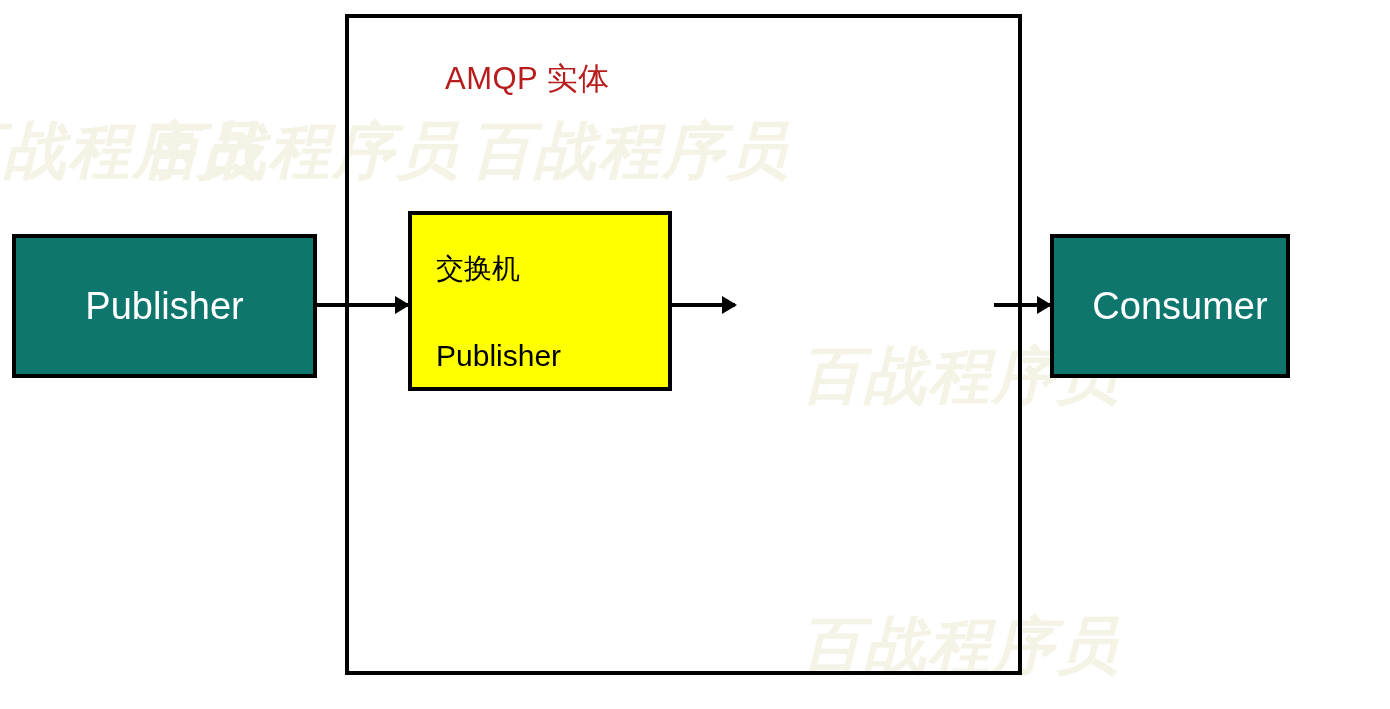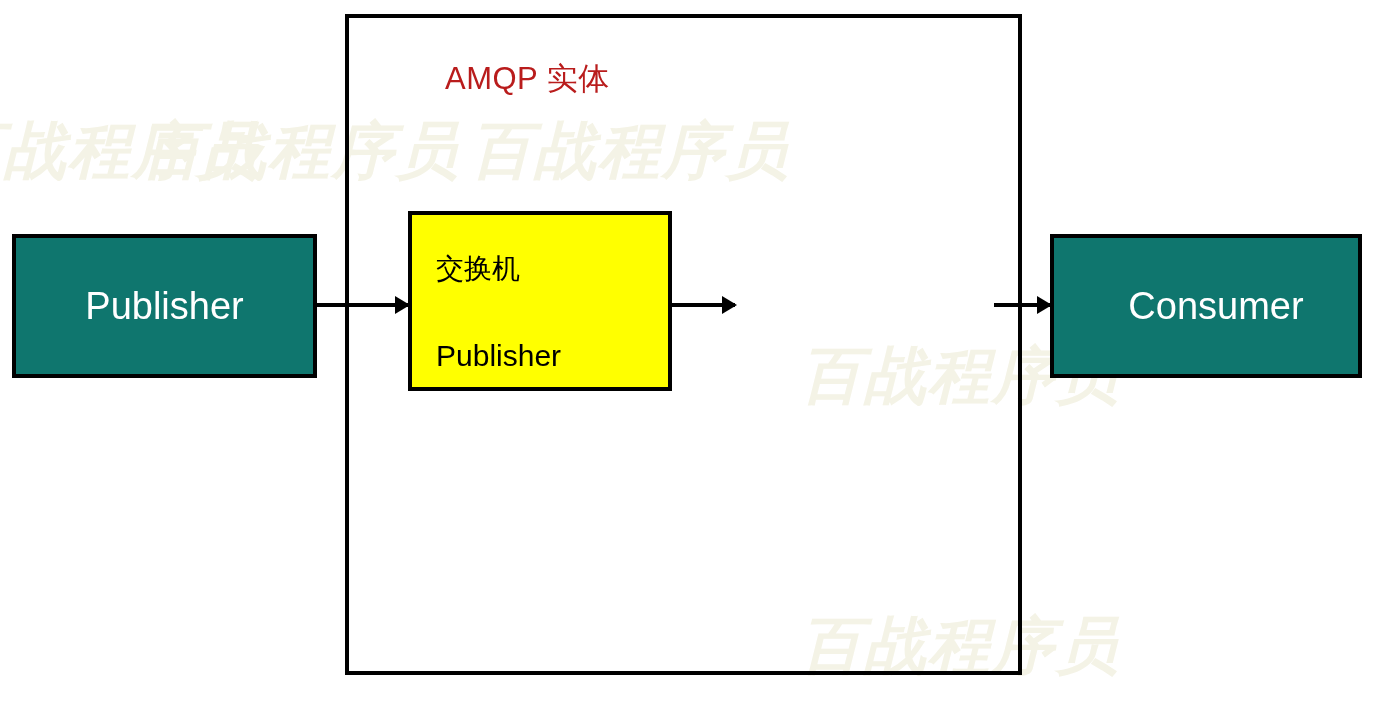--- a/index.html
+++ b/index.html
@@ -78,21 +78,21 @@
     justify-content: center;
   }
   .node-publisher .node-label,
   .node-consumer .node-label {
     color: #ffffff;
     font-size: 38px;
     line-height: 1;
     white-space: nowrap;
   }
   .node-publisher { left: 12px;  top: 234px; width: 305px; height: 144px; }
-  .node-consumer  { left: 1050px; top: 234px; width: 312px; height: 144px; padding-left: 20px; }
+  .node-consumer  { left: 1050px; top: 234px; width: 240px; height: 144px; padding-left: 20px; }
 
   .node-exchange {
     left: 408px; top: 189px; width: 264px; height: 180px;
     background: #ffff00;
     margin-top: 22px;
   }
   .node-queue {
     left: 735px; top: 175px; width: 259px; height: 245px;
     background: #d99292;
   }

